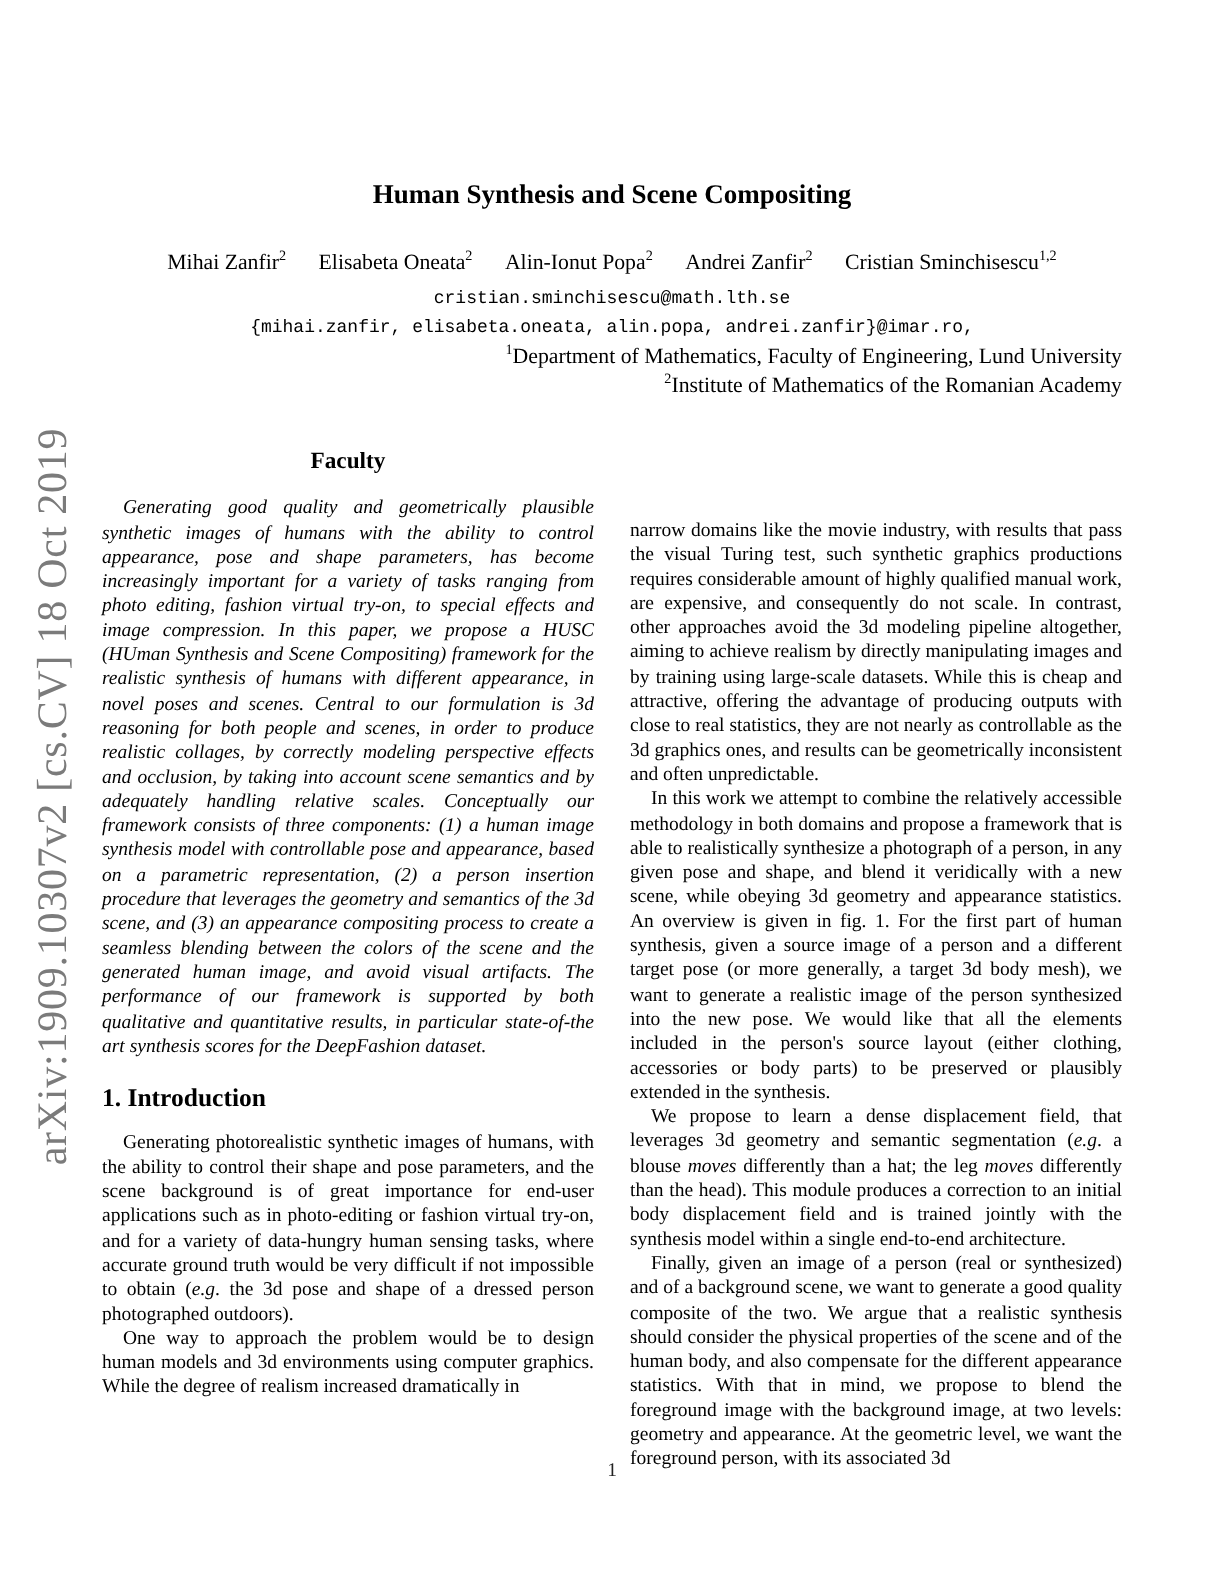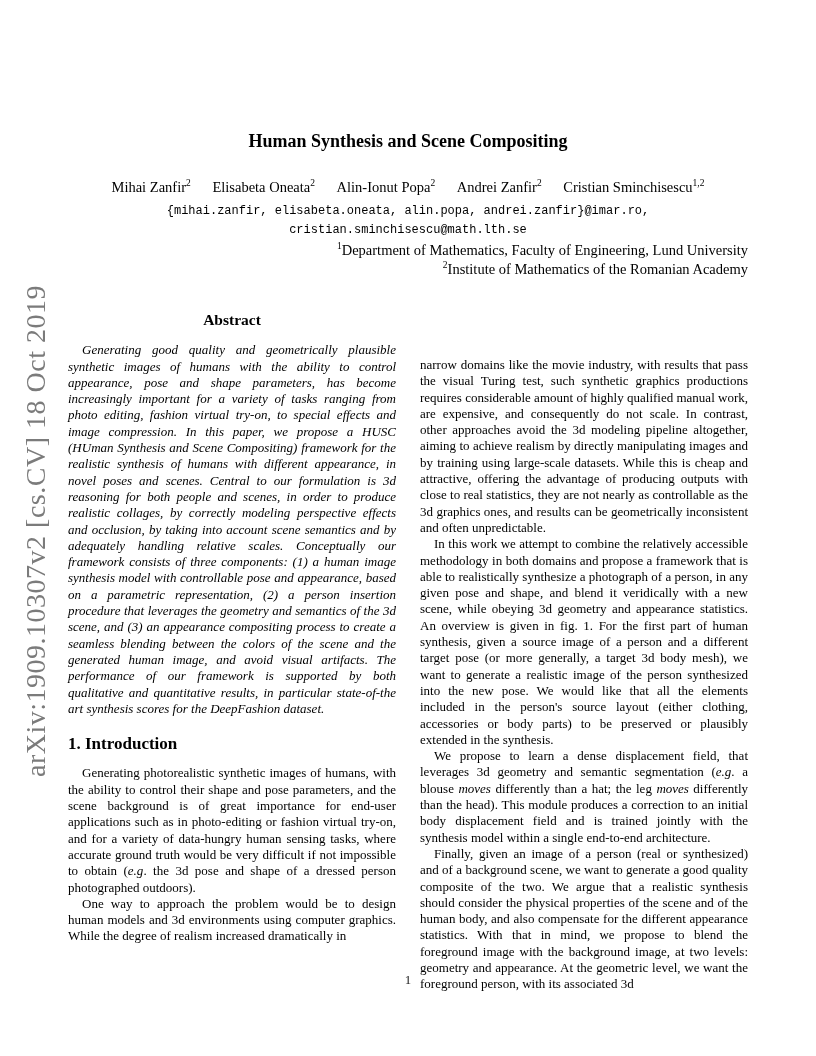--- a/index.html
+++ b/index.html
@@ -22,21 +22,21 @@
     font-size: 28px;
     letter-spacing: 0.5px;
   }
   .content {
     position: absolute;
     left: 68px;
     top: 0;
     width: 680px;
   }
   .title {
-    margin: 16px;
+    margin: 4px;
     padding-top: 114px;
     text-align: center;
     font-size: 18px;
     font-weight: bold;
     line-height: 22px;
   }
   .authors {
     margin-top: 26px;
     text-align: center;
     font-size: 14.5px;
@@ -110,33 +110,33 @@
 
     <div class="authors">
       <span class="author"><span>Mihai Zanfir</span><sup>2</sup></span>
       <span class="author"><span>Elisabeta Oneata</span><sup>2</sup></span>
       <span class="author"><span>Alin-Ionut Popa</span><sup>2</sup></span>
       <span class="author"><span>Andrei Zanfir</span><sup>2</sup></span>
       <span class="author"><span>Cristian Sminchisescu</span><sup>1,2</sup></span>
     </div>
 
     <div class="emails">
+      <div>cristian.sminchisescu@math.lth.se</div>
       <div>{mihai.zanfir, elisabeta.oneata, alin.popa, andrei.zanfir}@imar.ro,</div>
-      <div>cristian.sminchisescu@math.lth.se</div>
     </div>
 
     <div class="affiliations">
       <div><sup>1</sup><span>Department of Mathematics, Faculty of Engineering, Lund University</span></div>
       <div><sup>2</sup><span>Institute of Mathematics of the Romanian Academy</span></div>
     </div>
 
     <div class="columns">
 
       <div class="col">
-        <div class="abstract-heading">Abstract</div>
+        <div class="abstract-heading">Faculty</div>
         <p class="abstract-body"><span class="seg">Generating good quality and geometrically plausible synthetic images of humans with the ability to control appearance, pose and shape parameters, has become increasingly important for a variety of tasks ranging from photo editing, fashion virtual try-on, to special effects and image compression. In this paper, we propose a HUSC (</span><span class="b">HU</span><span class="seg">man </span><span class="b">S</span><span class="seg">ynthesis and Scene </span><span class="b">C</span><span class="seg">ompositing) framework for the realistic synthesis of humans with different appearance, in novel poses and scenes. Central to our formulation is 3d reasoning for both people and scenes, in order to produce realistic collages, by correctly modeling perspective effects and occlusion, by taking into account scene semantics and by adequately handling relative scales. Conceptually our framework consists of three components: (1) a human image synthesis model with controllable pose and appearance, based on a parametric representation, (2) a person insertion procedure that leverages the geometry and semantics of the 3d scene, and (3) an appearance compositing process to create a seamless blending between the colors of the scene and the generated human image, and avoid visual artifacts. The performance of our framework is supported by both qualitative and quantitative results, in particular state-of-the art synthesis scores for the DeepFashion dataset.</span></p>
         <div class="section-heading">1. Introduction</div>
         <p><span class="seg">Generating photorealistic synthetic images of humans, with the ability to control their shape and pose parameters, and the scene background is of great importance for end-user applications such as in photo-editing or fashion virtual try-on, and for a variety of data-hungry human sensing tasks, where accurate ground truth would be very difficult if not impossible to obtain (</span><span class="it">e.g</span><span class="seg">. the 3d pose and shape of a dressed person photographed outdoors).</span></p>
         <p>One way to approach the problem would be to design human models and 3d environments using computer graphics. While the degree of realism increased dramatically in</p>
       </div>
 
       <div class="col">
         <p class="noindent">narrow domains like the movie industry, with results that pass the visual Turing test, such synthetic graphics productions requires considerable amount of highly qualified manual work, are expensive, and consequently do not scale. In contrast, other approaches avoid the 3d modeling pipeline altogether, aiming to achieve realism by directly manipulating images and by training using large-scale datasets. While this is cheap and attractive, offering the advantage of producing outputs with close to real statistics, they are not nearly as controllable as the 3d graphics ones, and results can be geometrically inconsistent and often unpredictable.</p>
         <p>In this work we attempt to combine the relatively accessible methodology in both domains and propose a framework that is able to realistically synthesize a photograph of a person, in any given pose and shape, and blend it veridically with a new scene, while obeying 3d geometry and appearance statistics. An overview is given in fig. 1. For the first part of human synthesis, given a source image of a person and a different target pose (or more generally, a target 3d body mesh), we want to generate a realistic image of the person synthesized into the new pose. We would like that all the elements included in the person's source layout (either clothing, accessories or body parts) to be preserved or plausibly extended in the synthesis.</p>
         <p><span class="seg">We propose to learn a dense displacement field, that leverages 3d geometry and semantic segmentation (</span><span class="it">e.g</span><span class="seg">. a blouse </span><span class="it">moves</span><span class="seg"> differently than a hat; the leg </span><span class="it">moves</span><span class="seg"> differently than the head). This module produces a correction to an initial body displacement field and is trained jointly with the synthesis model within a single end-to-end architecture.</span></p>

